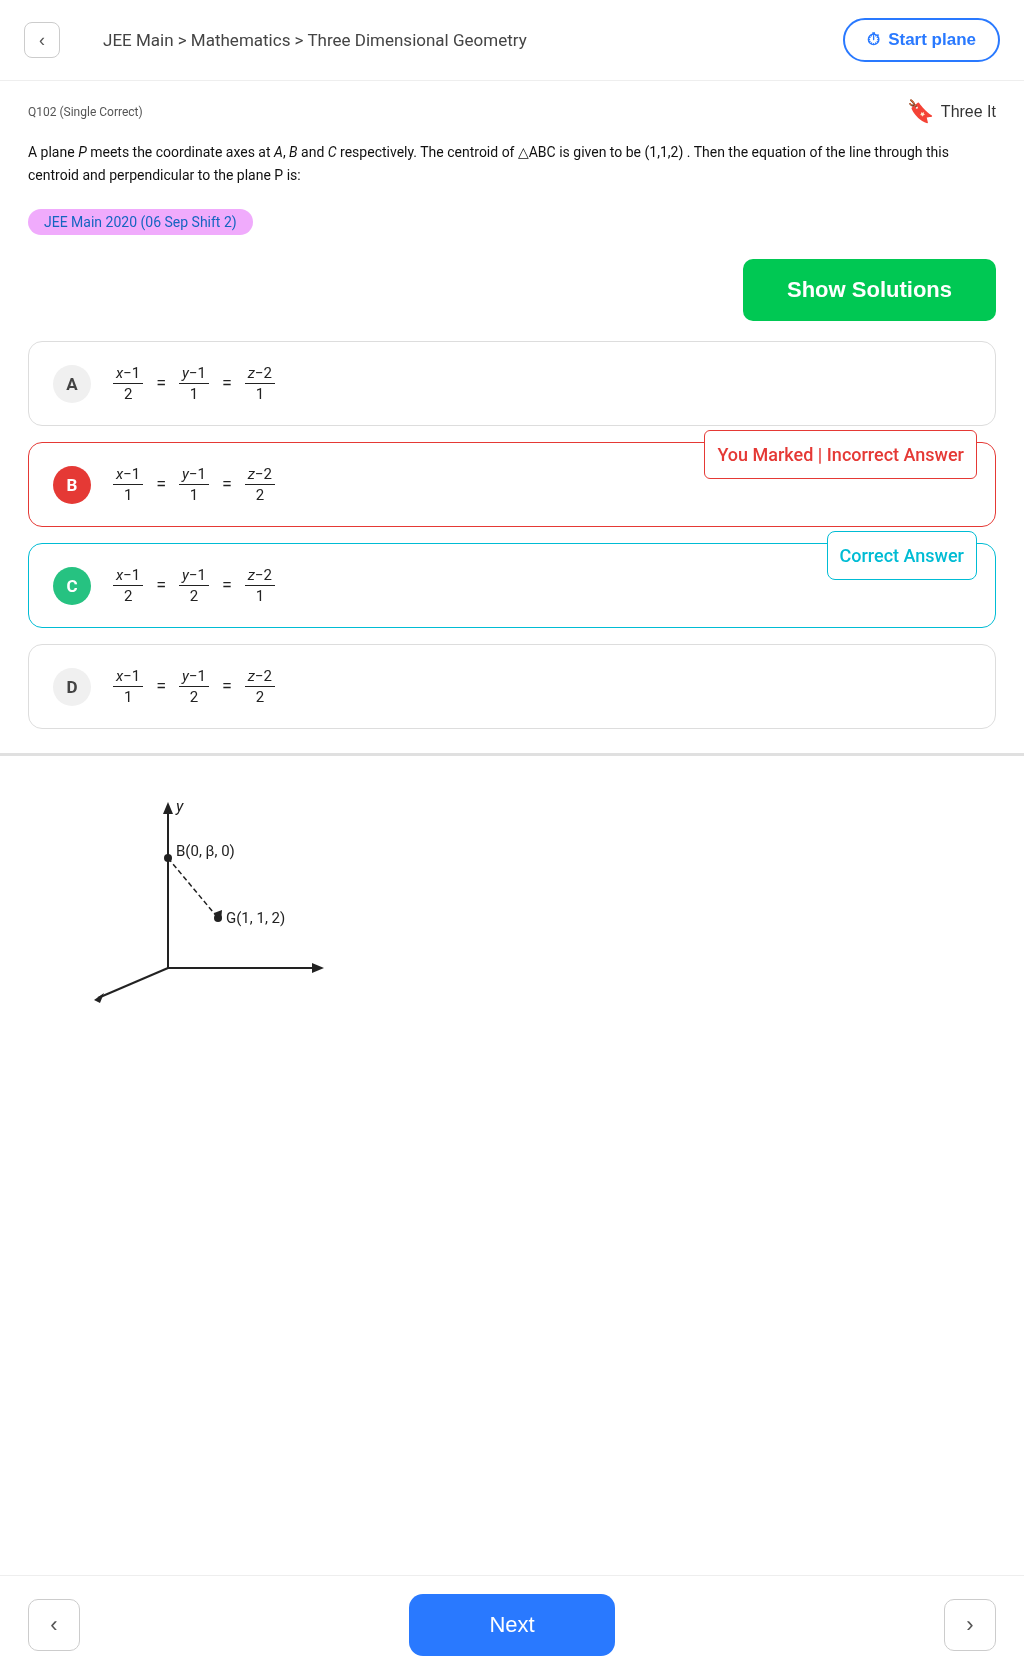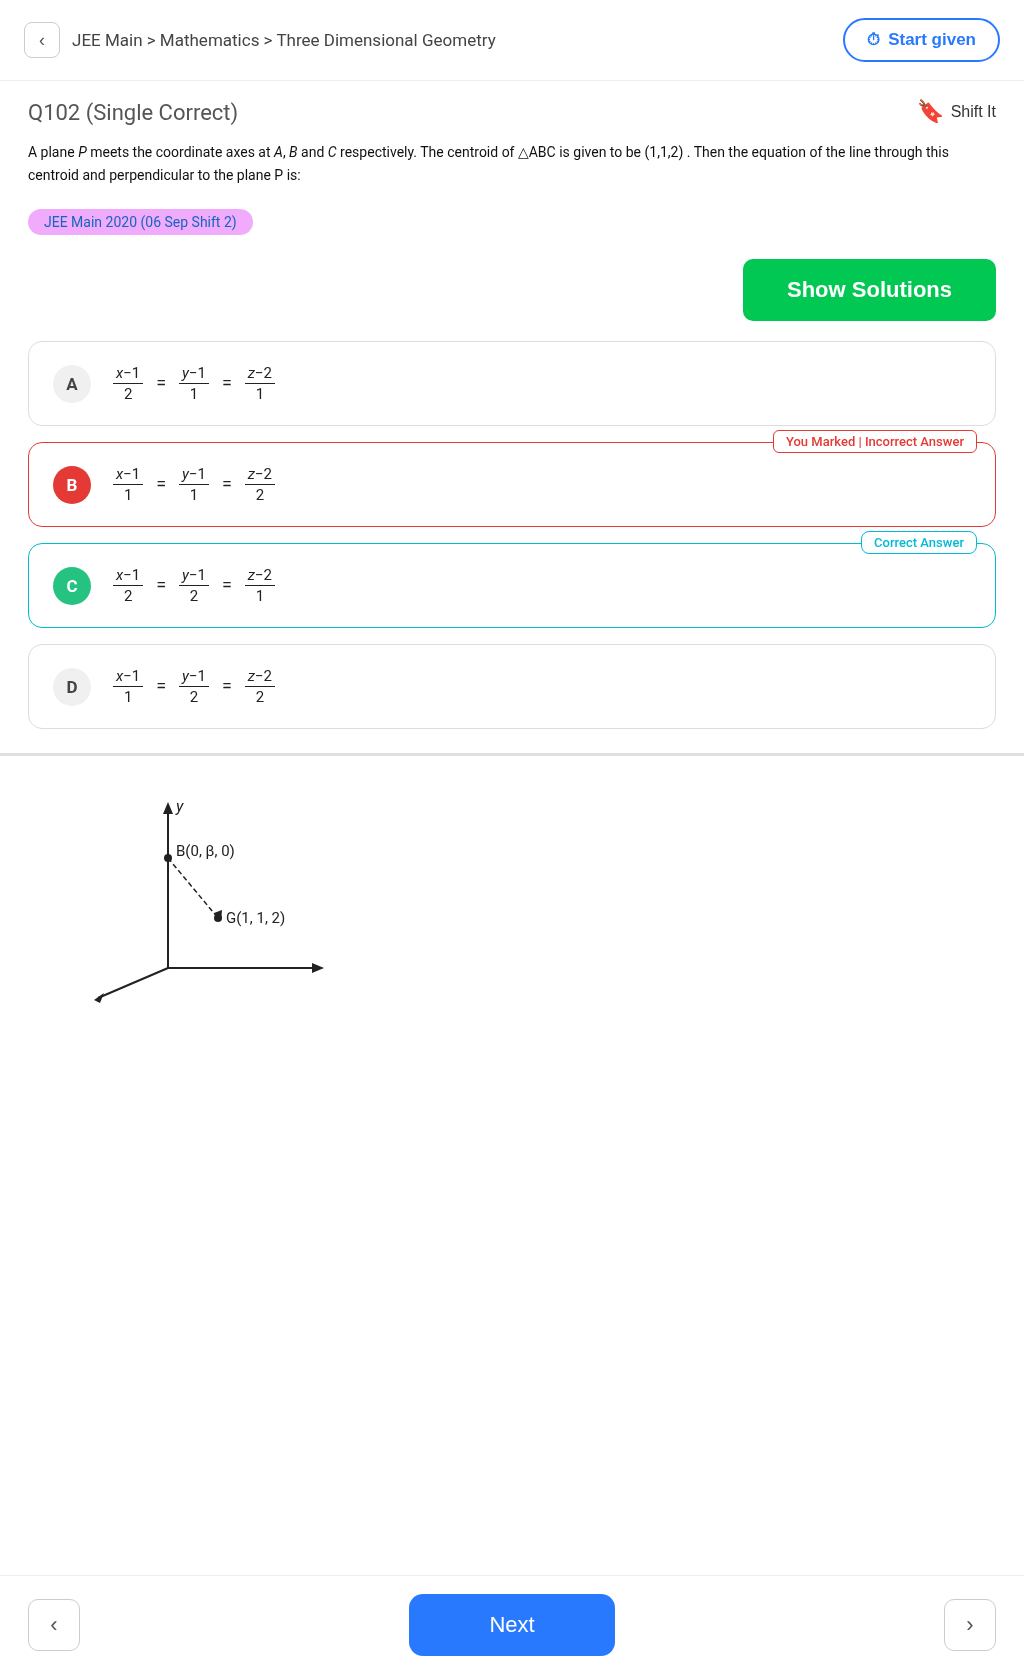--- a/index.html
+++ b/index.html
@@ -32,20 +32,21 @@
       border-radius: 8px;
       display: flex; align-items: center; justify-content: center;
       cursor: pointer;
       background: #fff;
       font-size: 18px;
       color: #555;
     }
     .breadcrumb {
       font-size: 17px;
       color: #444;
+      margin-left: 31px;
     }
     .start-timer-btn {
       display: flex;
       align-items: center;
       gap: 8px;
       border: 2px solid #2979ff;
       border-radius: 24px;
       padding: 10px 22px;
       color: #2979ff;
       font-size: 17px;
@@ -55,21 +56,21 @@
     }
 
     
     .question-meta {
       display: flex;
       align-items: center;
       justify-content: space-between;
       padding: 18px 28px 6px 28px;
     }
     .question-label {
-      font-size: 22px;
+      font-size: 12px;
       color: #555;
       text-align: center;
     }
     .mark-it-btn {
       display: flex;
       align-items: center;
       gap: 6px;
       font-size: 16px;
       color: #333;
       cursor: pointer;
@@ -158,22 +159,22 @@
     .option-formula {
       font-size: 20px;
       color: #222;
     }
     .answer-label {
       position: absolute;
       top: -13px; right: 18px;
       border: 1.5px solid #e53935;
       color: #e53935;
       border-radius: 6px;
-      padding: 3px 12px;
-      font-size: 13px;
+      padding: 13px 12px;
+      font-size: 18px;
       background: #fff;
       font-weight: 500;
     }
     .answer-label.correct {
       border-color: #00bcd4;
       color: #00bcd4;
       border-radius: 8px;
     }
 
     
@@ -252,29 +253,29 @@
 </head>
 <body>
 
 <div class="header">
   <div class="header-left">
     <button class="back-btn">‹</button>
     <span class="breadcrumb">JEE Main &gt; Mathematics &gt; Three Dimensional Geometry</span>
   </div>
   <button class="start-timer-btn">
     <span>⏱</span>
-    <span>Start given</span>
+    <span>Start plane</span>
   </button>
 </div>
 
 <div class="question-meta">
   <span class="question-label">Q102 (Single Correct)</span>
   <button class="mark-it-btn">
     <span class="bookmark-icon">🔖</span>
-    <span>Shift It</span>
+    <span>Three It</span>
   </button>
 </div>
 
 <div class="question-body">
   A plane <em>P</em> meets the coordinate axes at <em>A</em>, <em>B</em> and <em>C</em> respectively. The
   centroid of △ABC is given to be (1,1,2) . Then the equation of the line
   through this centroid and perpendicular to the plane P is:
 </div>
 
 <div class="tag-row">

